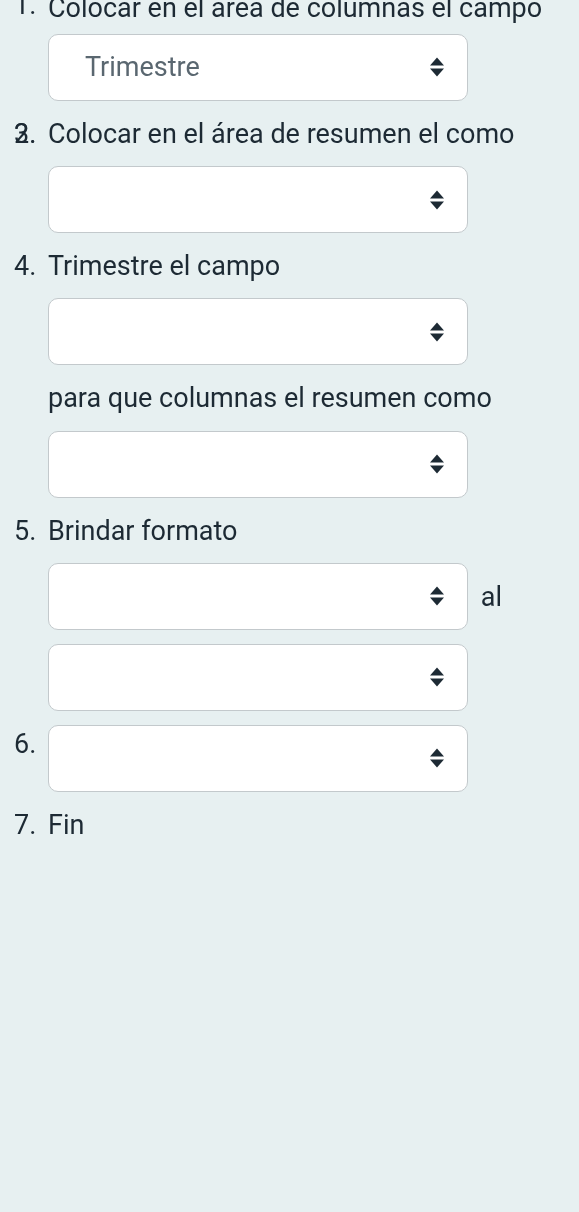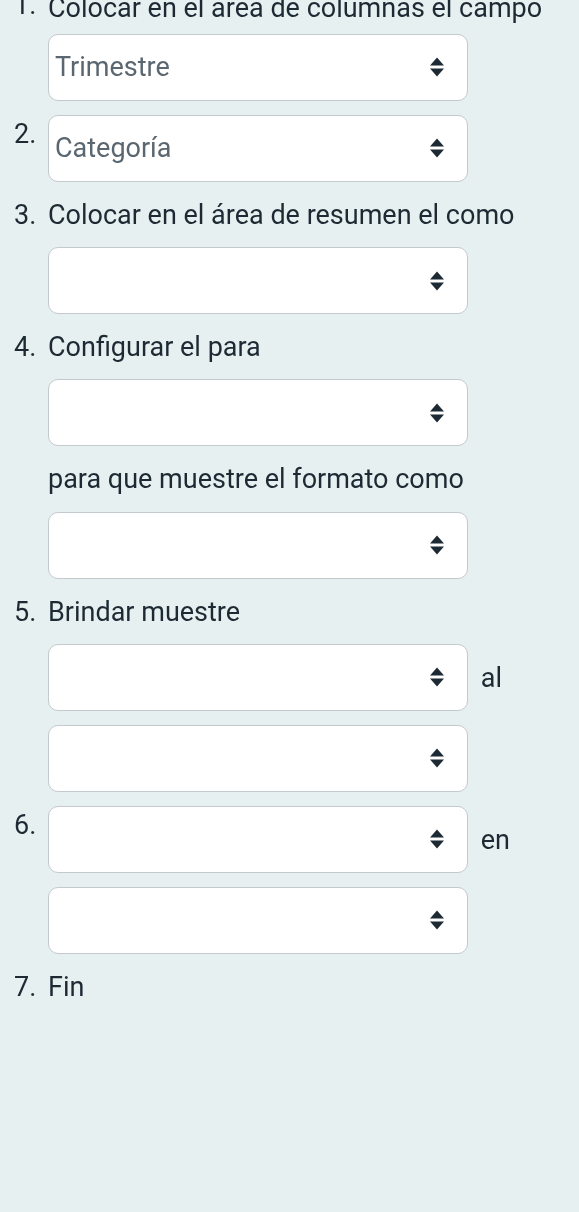--- a/index.html
+++ b/index.html
@@ -39,21 +39,21 @@
     .select-wrap {
       position: relative;
       display: inline-block;
       width: 420px;
       margin: 6px 0 8px 0;
       vertical-align: middle;
     }
     .select-box {
       width: 100%;
       height: 67px;
-      padding: 0 52px 0 6px;
+      padding: 0 52px 0 36px;
       background: #ffffff;
       border: 1px solid #c3c9cc;
       border-radius: 10px;
       font-size: 27px;
       color: #5a6770;
       display: flex;
       align-items: center;
       cursor: pointer;
     }
     .select-caret {
@@ -110,69 +110,60 @@
             <span>Trimestre</span>
           </span>
         <span class="select-caret">
             <span class="caret-up"></span>
             <span class="caret-down"></span>
           </span>
       </span>
     </li>
 
     <li>
-      <span class="select-wrap">
-        <span class="select-box">
-            <span>Categoría</span>
-          </span>
-        <span class="select-caret">
-            <span class="caret-up"></span>
-            <span class="caret-down"></span>
-          </span>
-      </span>
     </li>
 
     <li>
       <span class="line">Colocar en el área de resumen el como</span>
       <span class="select-wrap">
         <span class="select-box">
             <span></span>
           </span>
         <span class="select-caret">
             <span class="caret-up"></span>
             <span class="caret-down"></span>
           </span>
       </span>
     </li>
 
     <li>
-      <span class="line">Configurar el para</span>
-      <span class="select-wrap">
-        <span class="select-box">
-            <span></span>
-          </span>
-        <span class="select-caret">
-            <span class="caret-up"></span>
-            <span class="caret-down"></span>
-          </span>
-      </span>
-      <span class="line">para que muestre el formato como</span>
-      <span class="select-wrap">
-        <span class="select-box">
-            <span></span>
-          </span>
-        <span class="select-caret">
-            <span class="caret-up"></span>
-            <span class="caret-down"></span>
-          </span>
-      </span>
-    </li>
-
-    <li>
-      <span class="line">Brindar muestre</span>
+      <span class="line">Trimestre el campo</span>
+      <span class="select-wrap">
+        <span class="select-box">
+            <span></span>
+          </span>
+        <span class="select-caret">
+            <span class="caret-up"></span>
+            <span class="caret-down"></span>
+          </span>
+      </span>
+      <span class="line">para que columnas el resumen como</span>
+      <span class="select-wrap">
+        <span class="select-box">
+            <span></span>
+          </span>
+        <span class="select-caret">
+            <span class="caret-up"></span>
+            <span class="caret-down"></span>
+          </span>
+      </span>
+    </li>
+
+    <li>
+      <span class="line">Brindar formato</span>
       <span>
         <span class="select-wrap">
           <span class="select-box">
               <span></span>
             </span>
           <span class="select-caret">
               <span class="caret-up"></span>
               <span class="caret-down"></span>
             </span>
         </span>
@@ -183,32 +174,20 @@
             <span></span>
           </span>
         <span class="select-caret">
             <span class="caret-up"></span>
             <span class="caret-down"></span>
           </span>
       </span>
     </li>
 
     <li>
-      <span>
-        <span class="select-wrap">
-          <span class="select-box">
-              <span></span>
-            </span>
-          <span class="select-caret">
-              <span class="caret-up"></span>
-              <span class="caret-down"></span>
-            </span>
-        </span>
-        <span class="inline-text">en</span>
-      </span>
       <span class="select-wrap">
         <span class="select-box">
             <span></span>
           </span>
         <span class="select-caret">
             <span class="caret-up"></span>
             <span class="caret-down"></span>
           </span>
       </span>
     </li>

